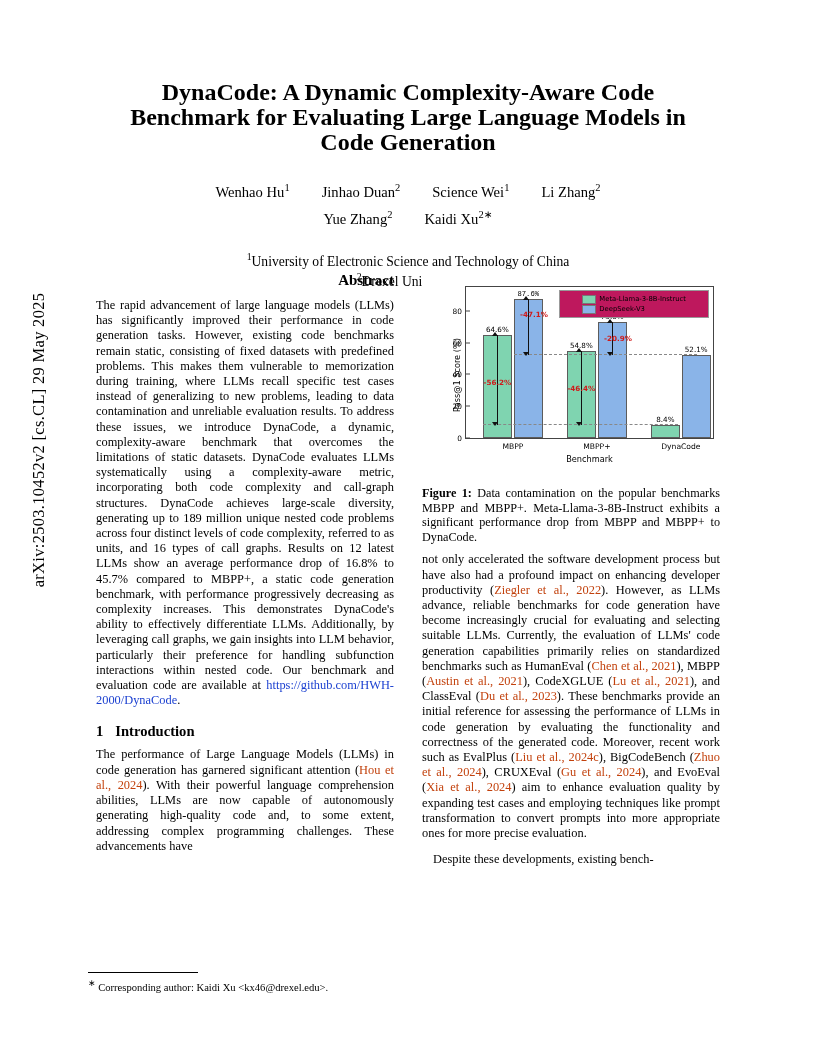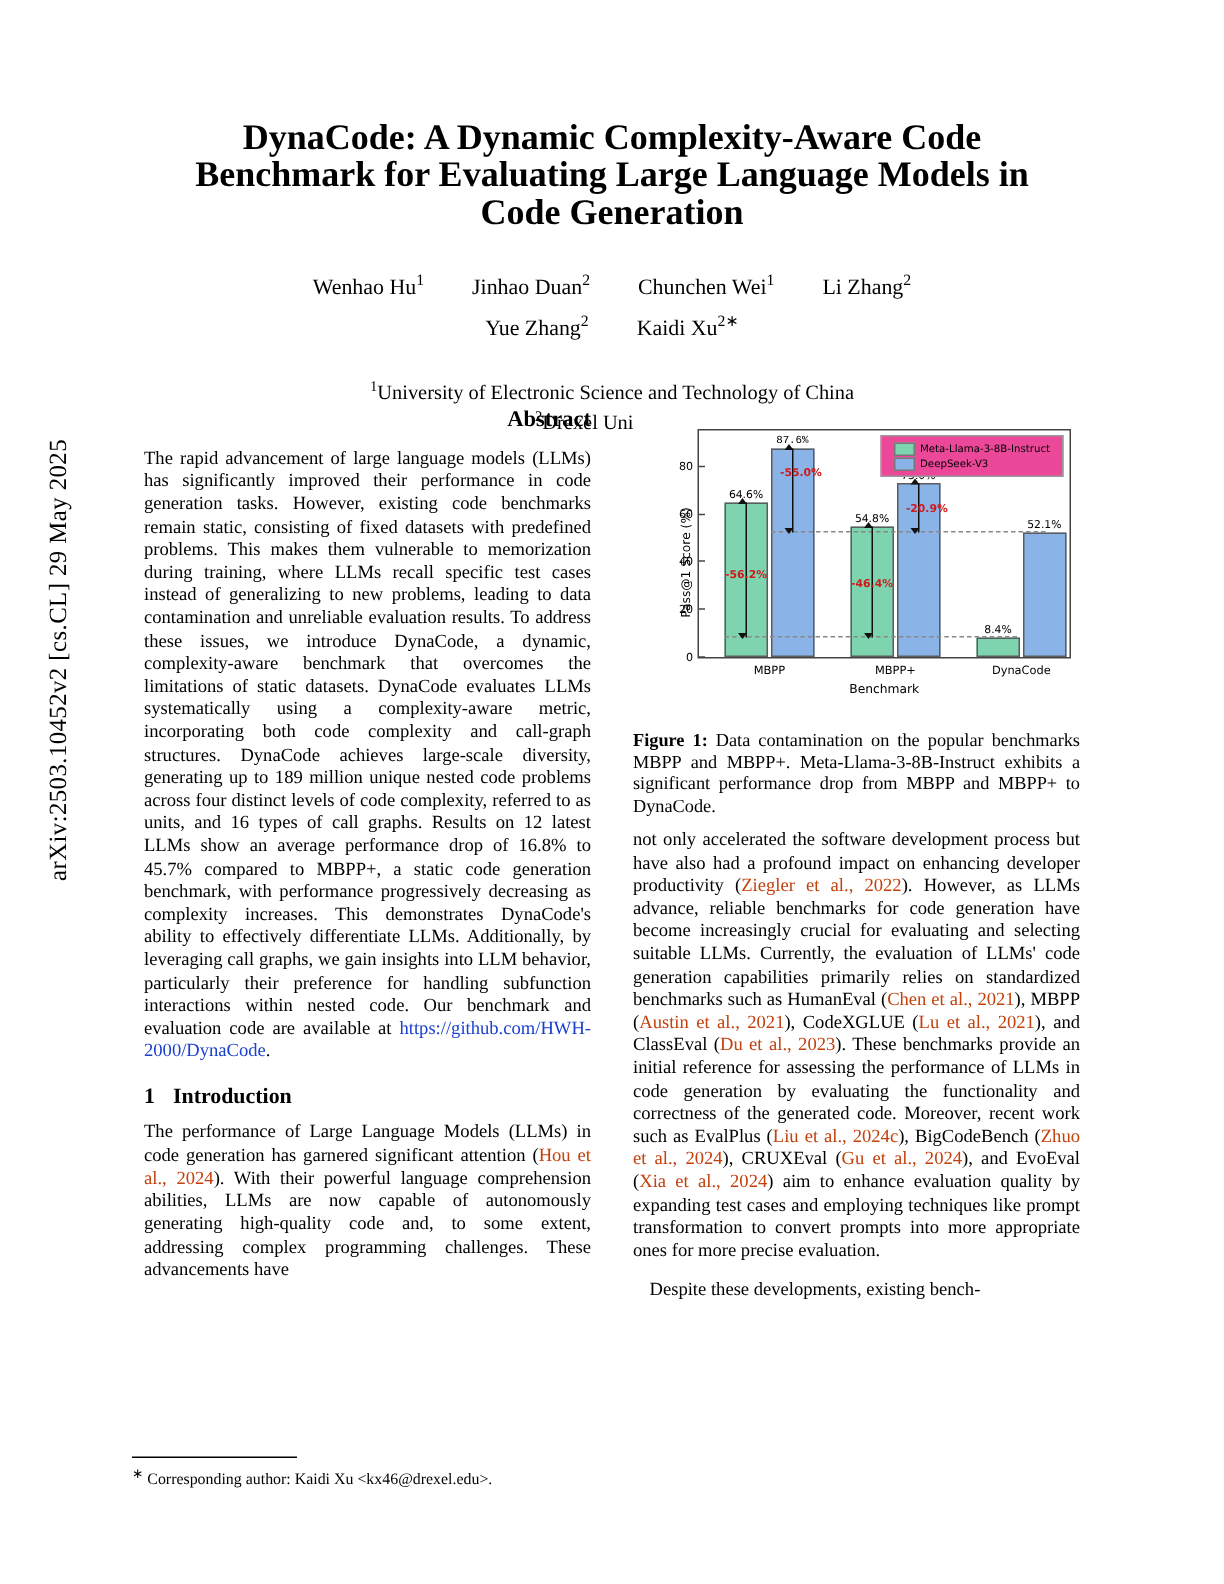--- a/index.html
+++ b/index.html
@@ -178,22 +178,22 @@
     position: absolute;
     transform: translateX(-50%);
     font-size: 7.2px;
     white-space: nowrap;
   }
   .legend {
     position: absolute;
     right: 4px;
     top: 3px;
     border: 1px solid #999;
-    background: #ec4899;
-    padding: 3px 8px;
+    background: #be185d;
+    padding: 3px 22px;
     font-size: 6.8px;
     line-height: 10px;
   }
   .legend-row { display: flex; align-items: center; gap: 3px; }
   .legend-swatch { width: 12px; height: 7px; display: inline-block; border: 0.5px solid #777; }
   .dashline {
     position: absolute;
     height: 0;
     border-top: 1px dashed #888;
   }
@@ -233,21 +233,21 @@
 
 <div class="page">
 
   <div class="arxiv-stamp">arXiv:2503.10452v2  [cs.CL]  29 May 2025</div>
 
   <div class="content">
     <div class="title">DynaCode: A Dynamic Complexity-Aware Code Benchmark for Evaluating Large Language Models in Code Generation</div>
 
     <div class="authors">
       <div class="row1">
-        <span class="author"><span>Wenhao Hu</span><sup>1</sup></span><span class="author"><span>Jinhao Duan</span><sup>2</sup></span><span class="author"><span>Chunchen Wei</span><sup>1</sup></span><span class="author"><span>Li Zhang</span><sup>2</sup></span>
+        <span class="author"><span>Wenhao Hu</span><sup>1</sup></span><span class="author"><span>Jinhao Duan</span><sup>2</sup></span><span class="author"><span>Science Wei</span><sup>1</sup></span><span class="author"><span>Li Zhang</span><sup>2</sup></span>
       </div>
       <div class="row2">
         <span class="author"><span>Yue Zhang</span><sup>2</sup></span><span class="author"><span>Kaidi Xu</span><sup>2∗</sup></span>
       </div>
     </div>
 
     <div class="affil">
       <div><sup>1</sup><span>University of Electronic Science and Technology of China</span></div>
       <div><sup>2</sup><span>Drexel University</span></div>
     </div>
@@ -301,21 +301,21 @@
             <div class="dashline" style="left:19.5%; width:74%; bottom:54.8%;"></div>
 
             <div class="arrow-line" style="left:12.7%; bottom:8.8%; height:59.2%;"></div>
             <div class="arrow-head" style="left:10.7%; bottom:8.0%; border-top:4px solid #111;"></div>
             <div class="arrow-head" style="left:10.7%; bottom:67.3%; border-bottom:4px solid #111;"></div>
             <div class="drop-label" style="left:12.7%; bottom:34%;">-56.2%</div>
 
             <div class="arrow-line" style="left:25.2%; bottom:54.8%; height:37.4%;"></div>
             <div class="arrow-head" style="left:23.2%; bottom:54.0%; border-top:4px solid #111;"></div>
             <div class="arrow-head" style="left:23.2%; bottom:91.4%; border-bottom:4px solid #111;"></div>
-            <div class="drop-label" style="left:27.5%; bottom:79%;">-55.0%</div>
+            <div class="drop-label" style="left:27.5%; bottom:79%;">-47.1%</div>
 
             <div class="arrow-line" style="left:46.7%; bottom:8.8%; height:48.9%;"></div>
             <div class="arrow-head" style="left:44.7%; bottom:8.0%; border-top:4px solid #111;"></div>
             <div class="arrow-head" style="left:44.7%; bottom:57.0%; border-bottom:4px solid #111;"></div>
             <div class="drop-label" style="left:46.7%; bottom:30%;">-46.4%</div>
 
             <div class="arrow-line" style="left:59.2%; bottom:54.8%; height:22.0%;"></div>
             <div class="arrow-head" style="left:57.2%; bottom:54.0%; border-top:4px solid #111;"></div>
             <div class="arrow-head" style="left:57.2%; bottom:76.0%; border-bottom:4px solid #111;"></div>
             <div class="drop-label" style="left:61.5%; bottom:63%;">-20.9%</div>

